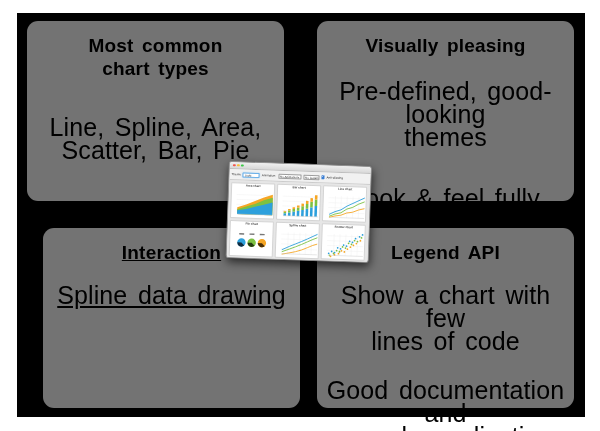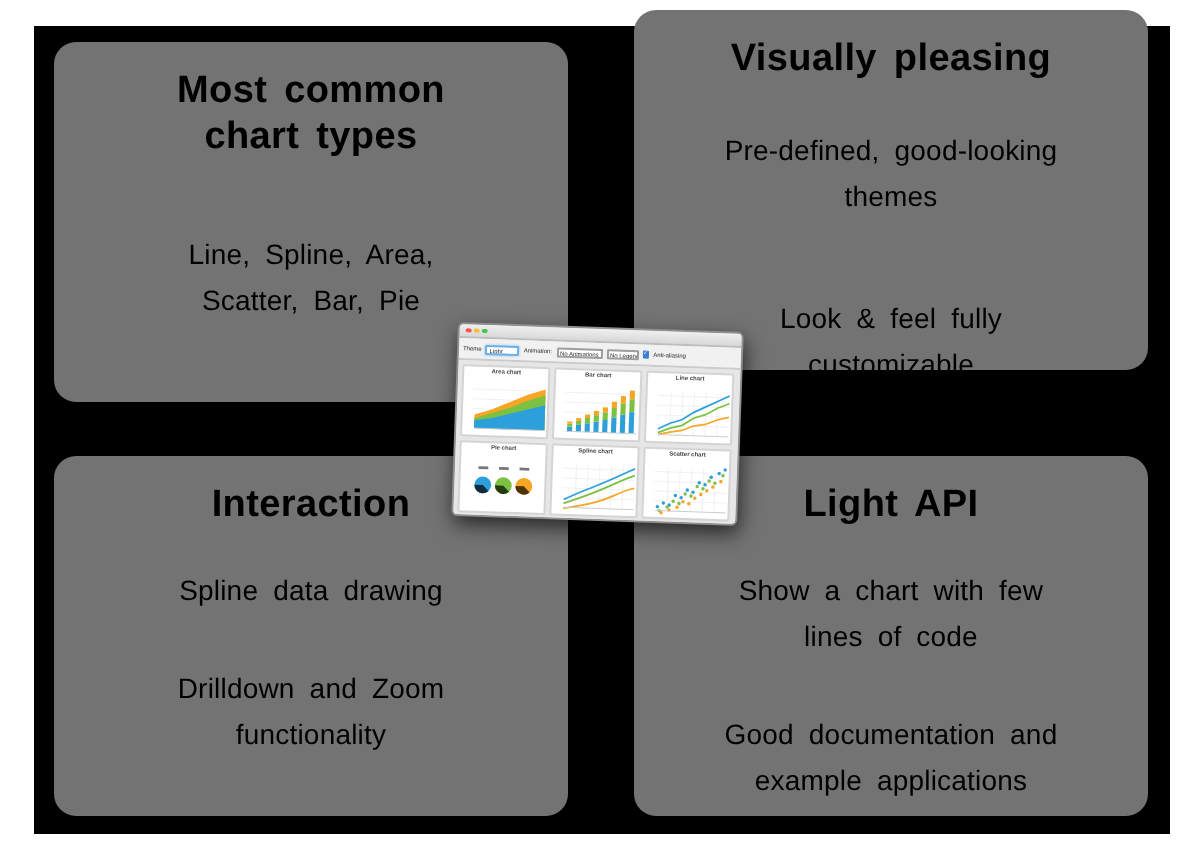--- a/index.html
+++ b/index.html
@@ -10,29 +10,29 @@
   .black-bg{
     position:absolute;left:17px;top:13px;width:568px;height:404px;
     background:#000000;
   }
   .card{
     position:absolute;width:257px;height:180px;background:#737373;
     border-radius:11px;box-sizing:border-box;padding-top:13px;
     text-align:center;color:#000;
   }
   .card-tl{left:27px;top:21px;}
-  .card-tr{left:317px;top:5px;}
-  .card-bl{left:27px;top:228px;}
+  .card-tr{left:317px;top:21px;}
+  .card-bl{left:43px;top:228px;text-decoration:underline;}
   .card-br{left:317px;top:228px;}
   .card h2{
     margin:0;font-size:19px;line-height:23px;font-weight:bold;
     white-space:pre-line;word-spacing:3px;letter-spacing:0.2px;
   }
   .card p{
-    margin:23px 0 0 0;font-size:14px;line-height:23px;
+    margin:23px 0 0 0;font-size:25px;line-height:23px;
     white-space:pre-line;word-spacing:3.5px;letter-spacing:0.1px;
   }
   
   .app-window{
     position:absolute;left:229px;top:161px;width:143px;height:97px;
     transform:rotate(2deg);transform-origin:top left;
     background:#e9e9e9;border:1px solid #8f8f8f;border-radius:3px;
     box-shadow:1px 4px 10px rgba(0,0,0,0.65);
     box-sizing:border-box;overflow:hidden;z-index:5;
   }
@@ -90,26 +90,24 @@
   <h2>Visually pleasing</h2>
   <p>Pre-defined, good-looking
 themes</p>
   <p style="margin-top:38px">Look &amp; feel fully
 customizable</p>
 </div>
 
 <div class="card card-bl">
   <h2>Interaction</h2>
   <p style="margin-top:20px">Spline data drawing</p>
-  <p style="margin-top:26px">Drilldown and Zoom
-functionality</p>
 </div>
 
 <div class="card card-br">
-  <h2>Light API</h2>
+  <h2>Legend API</h2>
   <p style="margin-top:20px">Show a chart with few
 lines of code</p>
   <p style="margin-top:26px">Good documentation and
 example applications</p>
 </div>
 
 <div class="app-window">
   <div class="titlebar">
     <span class="dot dot-close"></span>
     <span class="dot dot-min"></span>

